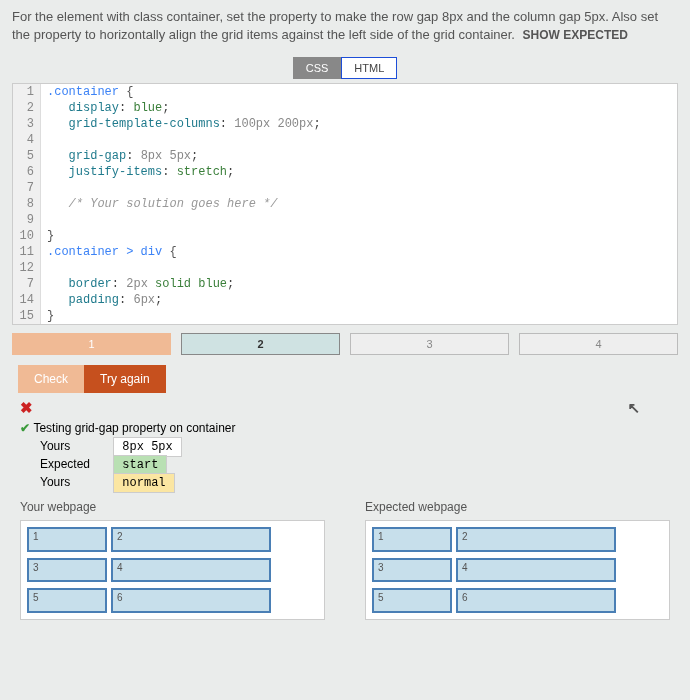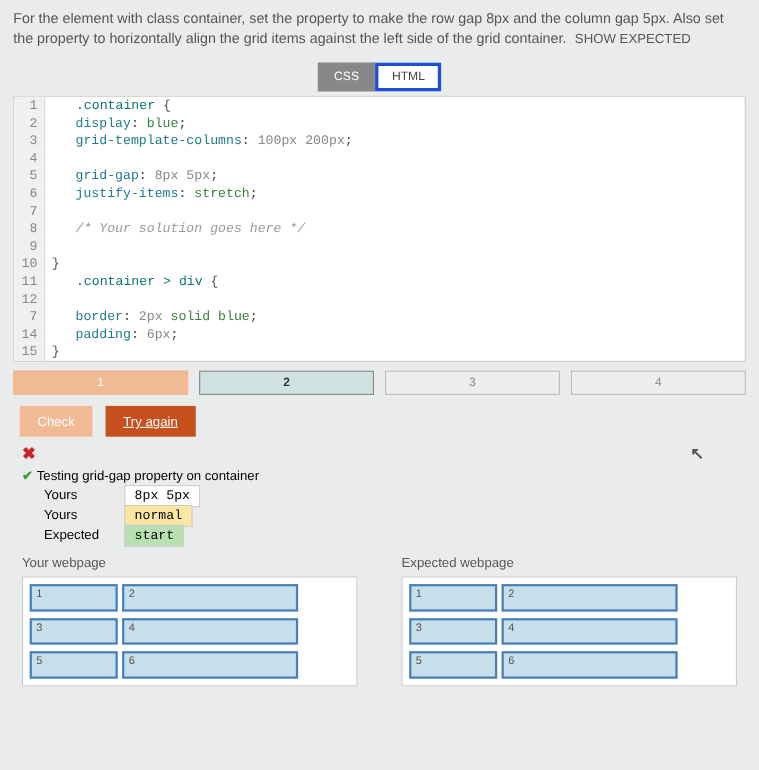--- a/index.html
+++ b/index.html
@@ -11,34 +11,34 @@
     width: 690px;
   }
   .instructions {
     padding: 8px 12px;
     font-size: 13px;
     line-height: 1.35;
     color: #555;
   }
   .show-expected {
     color: #555;
-    font-weight: normal;
+    font-weight: bold;
     font-size: 12px;
     cursor: pointer;
     margin-left: 4px;
   }
   .tabs {
     display: flex;
     justify-content: center;
     margin: 6px 0 2px;
   }
   .tab {
     font-size: 11px;
     padding: 4px 12px;
-    border: 3px solid #1d4ed8;
+    border: 1px solid #1d4ed8;
     background: #fff;
     cursor: pointer;
   }
   .tab.active {
     background: #888;
     color: #fff;
     border-color: #888;
   }
   .editor {
     margin: 4px 12px 8px;
@@ -57,21 +57,21 @@
     padding-right: 6px;
     color: #888;
     background: #f0f0f0;
     border-right: 1px solid #ddd;
     user-select: none;
   }
   .code {
     padding-left: 6px;
     white-space: pre;
   }
-  .sel   { color: #0f766e; margin-left: 22px; }
+  .sel   { color: #3b82f6; }
   .prop  { color: #1f7a8c; }
   .val   { color: #888; }
   .kw    { color: #3a7f3a; }
   .cmt   { color: #999; font-style: italic; margin-top: 27px; }
   .brace { color: #555; }
 
   .step-row {
     display: flex;
     margin: 6px 12px;
     gap: 10px;
@@ -92,32 +92,32 @@
     font-weight: bold;
   }
   .step.done {
     background: #f0ba95;
     color: #fff;
     border-color: #f0ba95;
   }
 
   .btnrow {
     display: flex;
-    gap: 12px;
+    gap: 0;
     margin: 10px 18px 6px;
   }
   .btn {
     padding: 7px 16px;
     font-size: 12px;
     color: #fff;
     border: none;
     cursor: pointer;
   }
   .btn.check { background: #f0ba95; }
-  .btn.try   { background: #c6501e; text-decoration: underline; }
+  .btn.try   { background: #c6501e; }
 
   .big-x {
     color: #c22;
     font-weight: bold;
     font-size: 15px;
     margin: 4px 20px;
   }
   .cursor-icon {
     float: right;
     margin-right: 30px;
@@ -264,26 +264,26 @@
 </div>
 
 <div class="results">
   <div class="rline pass">Testing grid-gap property on container</div>
   <div class="sub">
     <span class="label">Yours</span>
     <span class="mono-box">8px 5px</span>
   </div>
 
   <div class="sub">
+    <span class="label">Expected</span>
+    <span class="mono-box hl-g">start</span>
+  </div>
+  <div class="sub">
     <span class="label">Yours</span>
     <span class="mono-box hl-y">normal</span>
-  </div>
-  <div class="sub">
-    <span class="label">Expected</span>
-    <span class="mono-box hl-g">start</span>
   </div>
 </div>
 
 <div class="preview-row">
   <div class="preview-col">
     <div class="preview-title">Your webpage</div>
     <div class="preview" id="preview-your">
         <div class="cell">1</div>
         <div class="cell">2</div>
         <div class="cell">3</div>

